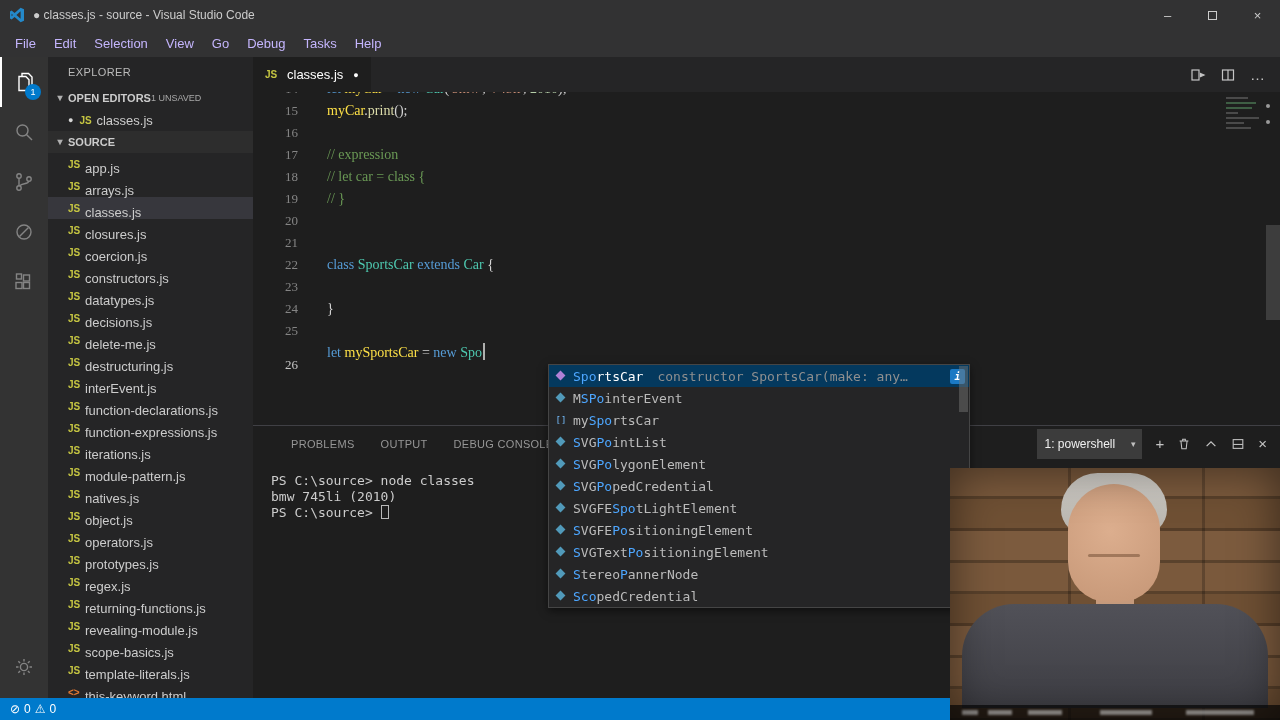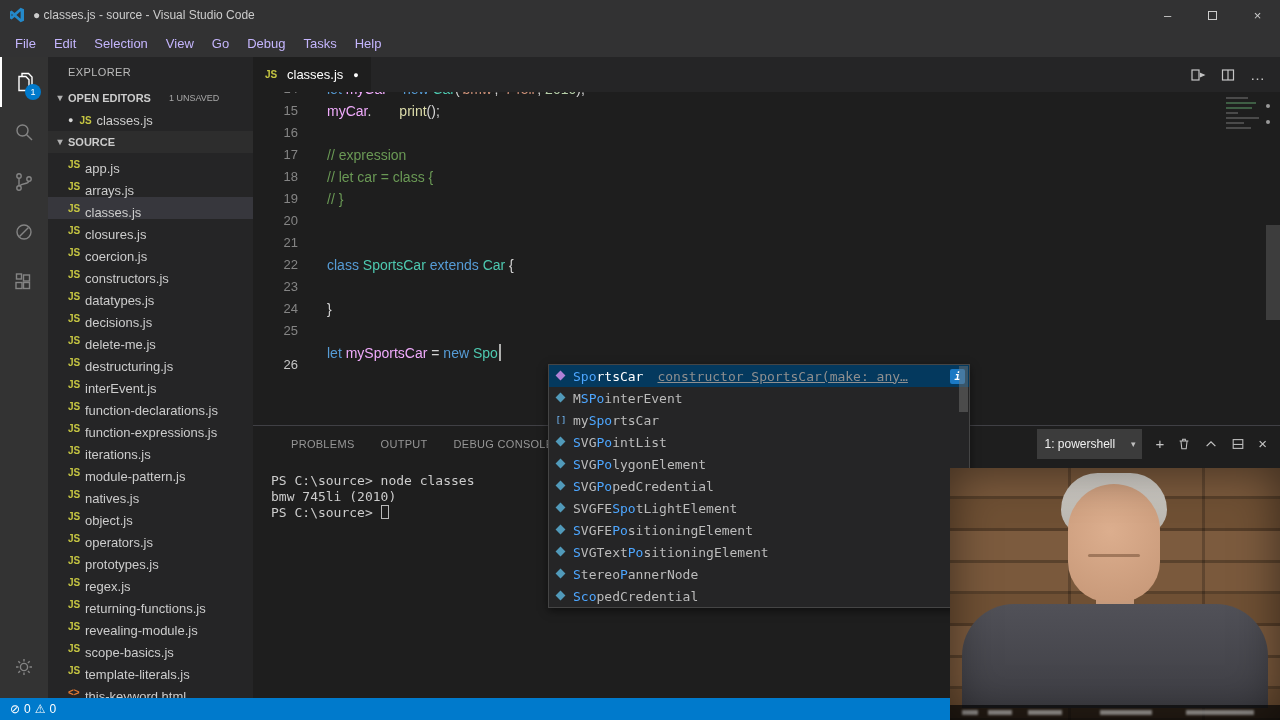--- a/index.html
+++ b/index.html
@@ -23,49 +23,49 @@
   .act-item { width:48px; height:50px; display:flex; align-items:center; justify-content:center; color:#848484; position:relative; }
   .act-item.active { color:#ffffff; border-left:2px solid #ffffff; }
   .act-badge { position:absolute; right:7px; bottom:7px; min-width:16px; height:16px; border-radius:8px; background:#007acc; color:#fff; font-size:9px; line-height:16px; text-align:center; }
   .act-spacer { flex:1; }
 
   
   .sidebar { position:absolute; left:48px; top:57px; width:205px; height:641px; background:#252526; overflow:hidden; z-index:4; }
   .sb-title { height:30px; padding:9px 0 0 20px; font-size:11px; color:#bbbbbb; letter-spacing:.4px; }
   .sec-header { height:22px; line-height:22px; font-size:11px; font-weight:700; color:#cccccc; padding-left:4px; display:flex; align-items:center; }
   .sec-header .chev { width:16px; text-align:center; font-size:10px; color:#b0b0b0; }
-  .sec-badge { margin-left:18px; font-size:9px; font-weight:400; color:#a8a8a8; }
+  .sec-badge { margin-left:0; font-size:9px; font-weight:400; color:#a8a8a8; }
   .oe-row { height:22px; display:flex; align-items:center; padding-left:20px; font-size:13px; color:#cccccc; }
   .mod-dot { color:#d7d7d7; font-size:9px; margin-right:6px; }
   .src-header { background:#2d2d2d; }
   .ficon { width:17px; font-size:10px; font-weight:700; flex:none; }
   .ficon.js { color:#c5c542; }
   .ficon.html { color:#e37933; }
   .file-row { height:22px; display:flex; align-items:center; padding-left:20px; font-size:13px; color:#cccccc; }
   .file-row.selected { background:#37373d; }
   .fname { white-space:nowrap;margin-top:8px; }
 
   
   .editor-region { position:absolute; left:253px; top:57px; width:1027px; height:641px; background:#1e1e1e; z-index:3; }
   .tabbar { height:35px; background:#252526; display:flex; align-items:stretch; }
   .tab { background:#1e1e1e; display:flex; align-items:center; padding:0 12px; font-size:13px; color:#ffffff; }
   .tab .ficon { margin-right:5px; }
   .tab .mod-dot { margin:0 0 0 10px; color:#ffffff; }
   .tab-actions { margin-left:auto; display:flex; align-items:center; gap:14px; padding-right:14px; color:#c5c5c5; }
   .tab-actions .ellipsis { font-size:15px; letter-spacing:1px; }
 
-  .editor { position:relative; height:333px; overflow:hidden; font-family:Liberation Sans, sans-serif; font-size:14px; }
+  .editor { position:relative; height:333px; overflow:hidden; font-family:Liberation Serif, serif; font-size:14px; }
   .code-area { margin-top:-14px; }
   .code-line { display:flex; height:22px; line-height:22px; white-space:pre; }
   .ln { width:45px; text-align:right; color:#858585; font-size:13px; flex:none; }
   .ln.active { color:#c6c6c6;margin-top:12px; }
   .lc { padding-left:29px; }
   .tk-kw  { color:#569cd6; }
-  .tk-var { color:#f0abfc;margin-top:11px; }
-  .tk-fn  { color:#dcdcaa;margin-left:28px; }
+  .tk-var { color:#fde047;margin-top:11px; }
+  .tk-fn  { color:#dcdcaa; }
   .tk-cmt { color:#6a9955; }
   .tk-cls { color:#4ec9b0; }
   .tk-pln { color:#d4d4d4; }
   .tk-str { color:#ce9178; }
   .tk-num { color:#b5cea8; }
   .caret { display:inline-block; width:2px; height:17px; background:#aeafad; vertical-align:text-bottom; margin-left:1px; }
 
   .minimap { position:absolute; right:16px; top:2px; width:42px; height:64px; }
   .minimap i { display:block; height:2px; margin:3px 0 0 4px; background:#4a4a4a; }
   .minimap i:nth-child(2){ width:30px; background:#3e5e44; }
@@ -93,21 +93,21 @@
 
   
   .suggest { position:absolute; left:548px; top:364px; width:422px; background:#252526; border:1px solid #454545; box-shadow:0 3px 8px rgba(0,0,0,.5); z-index:50; font-family:"DejaVu Sans Mono", monospace; font-size:13px; }
   .sg-row { height:22px; display:flex; align-items:center; padding:0 4px; color:#bbbbbb; white-space:pre; }
   .sg-row.selected { background:#04395e; color:#ffffff; }
   .sg-icon { width:16px; height:16px; position:relative; margin-right:4px; flex:none; }
   .sg-icon.class::before { content:''; position:absolute; left:4px; top:4px; width:7px; height:7px; background:#519aba; transform:rotate(45deg); }
   .sg-icon.constructor::before { content:''; position:absolute; left:4px; top:4px; width:7px; height:7px; background:#b180d7; transform:rotate(45deg); }
   .sg-icon.variable { color:#75beff; font-size:9px; line-height:16px; text-align:center; }
   .sg-label .hl { color:#4da6ff; }
-  .sg-detail { flex:1; margin-left:14px; color:#8f8f8f; overflow:hidden; text-overflow:ellipsis;text-decoration:underline; }
+  .sg-detail { flex:1; margin-left:14px; color:#8f8f8f; overflow:hidden; text-overflow:ellipsis; }
   .sg-info { flex:none; width:15px; height:15px; background:#1b79c4; color:#ffffff; font-size:10px; font-style:italic; font-weight:700; text-align:center; line-height:15px; border-radius:2px; margin-left:6px; }
   .sg-scroll { position:absolute; right:1px; top:1px; width:9px; height:46px; background:rgba(121,121,121,.45); }
 
   
   .statusbar { position:absolute; left:0; bottom:0; width:1280px; height:22px; background:#007acc; color:#ffffff; display:flex; align-items:center; font-size:12px; padding-left:10px; z-index:10; }
   .sb-item { display:flex; align-items:center; margin-right:10px; gap:4px; }
   .sb-glyph { font-size:12px; }
 
   
   .cam { position:absolute; left:950px; top:468px; width:330px; height:252px; z-index:60; overflow:hidden;

